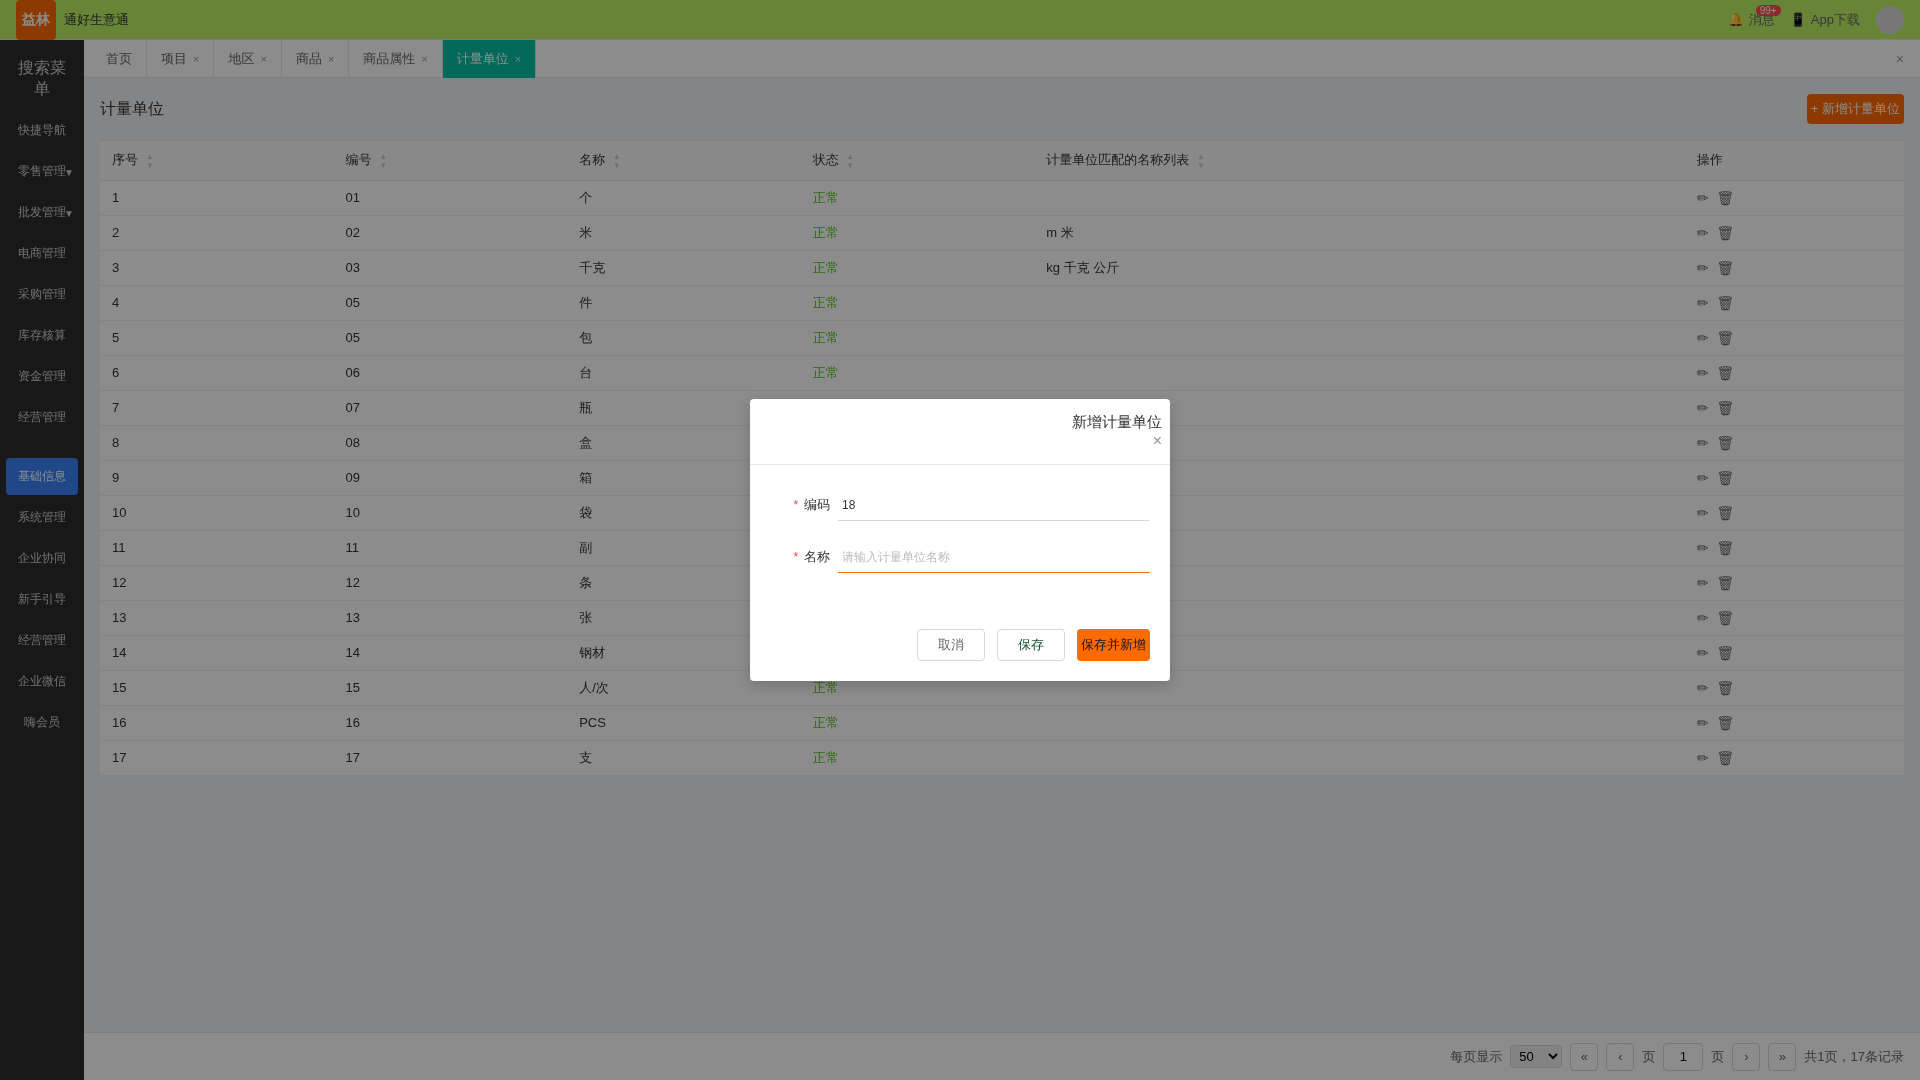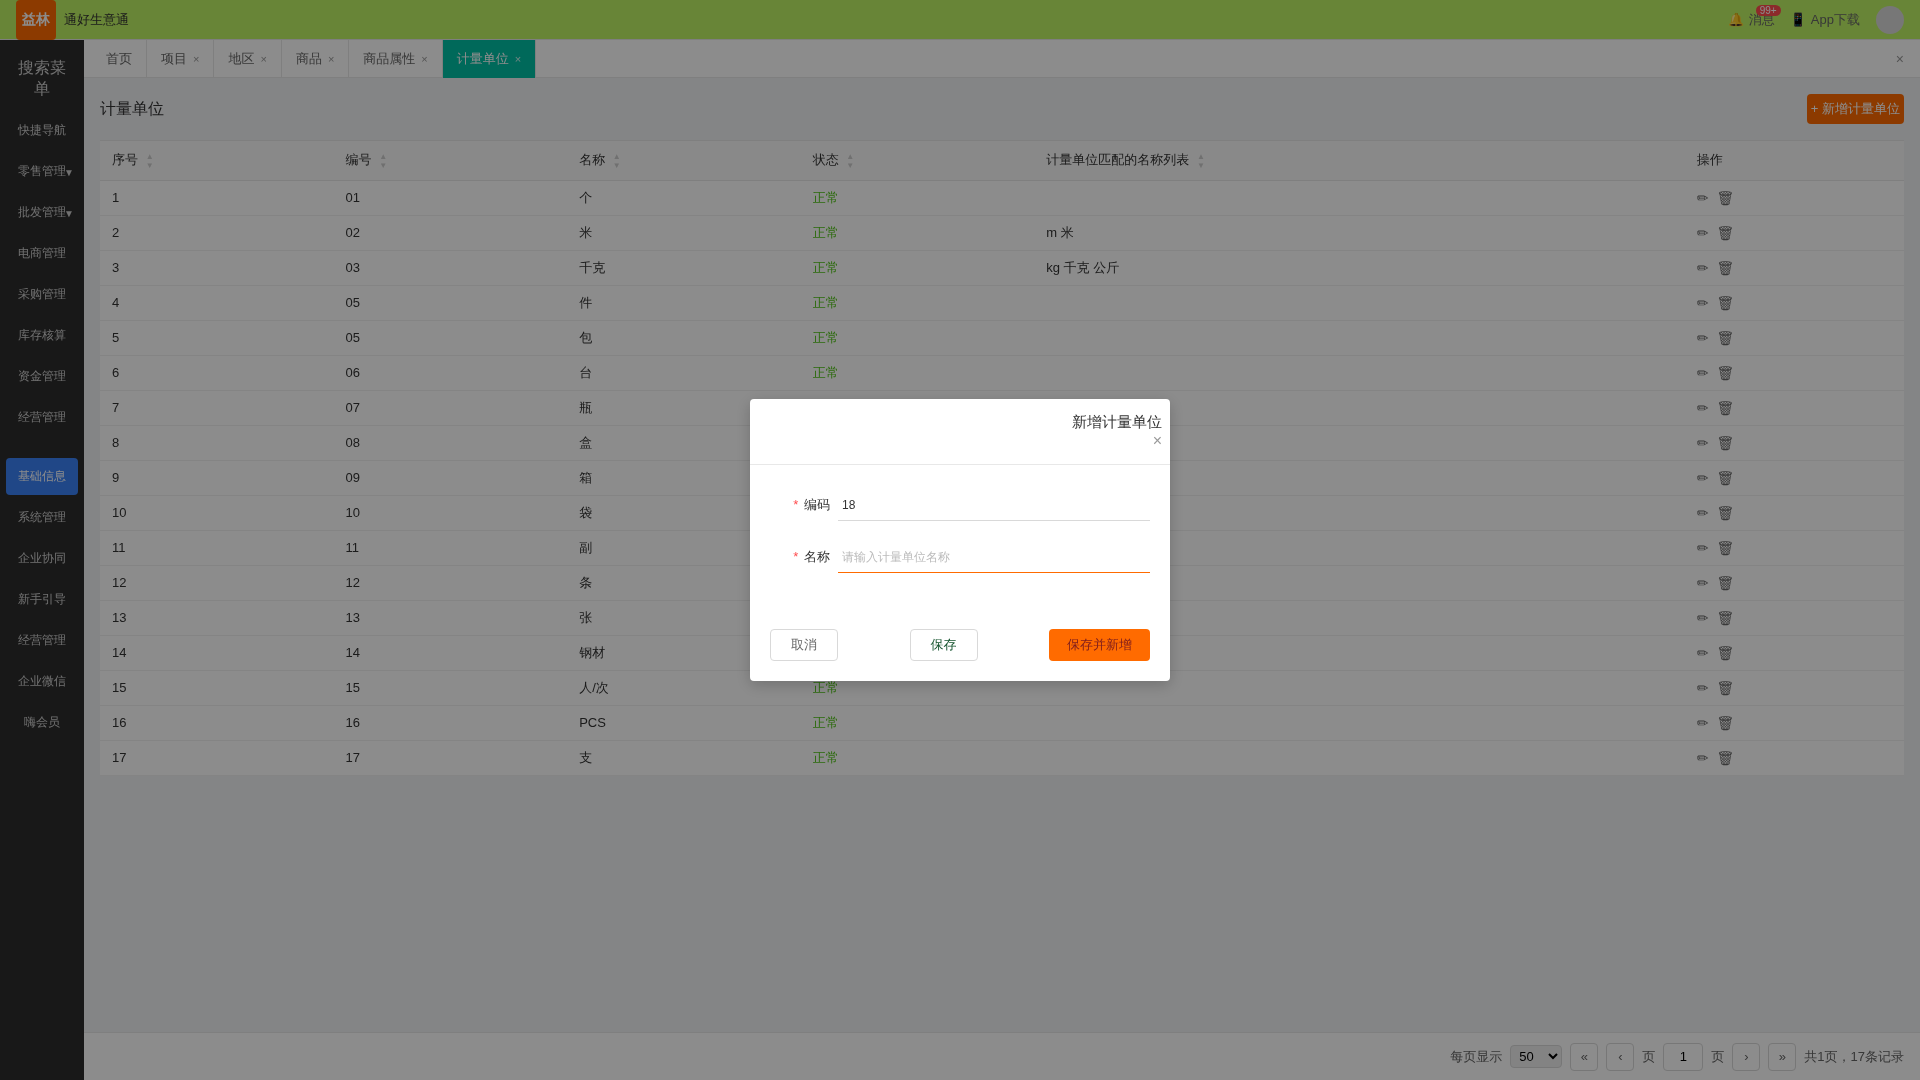--- a/index.html
+++ b/index.html
@@ -353,21 +353,21 @@
     .form-input.focused {
       border-bottom-color: #ff6b00;
     }
     .form-input::placeholder {
       color: #bbb;
       font-size: 12px;
     }
     .modal-footer {
       padding: 12px 20px 20px;
       display: flex;
-      justify-content: space-between;
+      justify-content: flex-end;
       gap: 12px;
     }
     .btn-cancel {
       padding: 6px 20px;
       border: 1px solid #d9d9d9;
       border-radius: 4px;
       background: #fff;
       cursor: pointer;
       color: #666;
       font-size: 13px;
@@ -375,26 +375,26 @@
     .btn-save {
       padding: 6px 20px;
       border: 1px solid #d9d9d9;
       border-radius: 4px;
       background: #fff;
       cursor: pointer;
       color: #14532d;
       font-size: 13px;
     }
     .btn-save-new {
-      padding: 6px 18px;
+      padding: 6px 4px;
       border: none;
       border-radius: 4px;
       background: #ff6b00;
       cursor: pointer;
-      color: #7f1d1d;
+      color: #0f172a;
       font-size: 13px;
     }
   </style>
 </head>
 <body>
 
 <div class="top-bar">
   <div class="logo-area">
     <div class="logo-icon">益林</div>
     <span class="logo-text">通好生意通</span>

